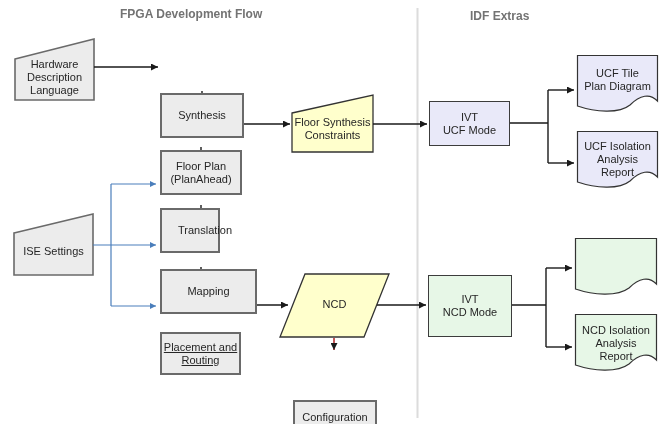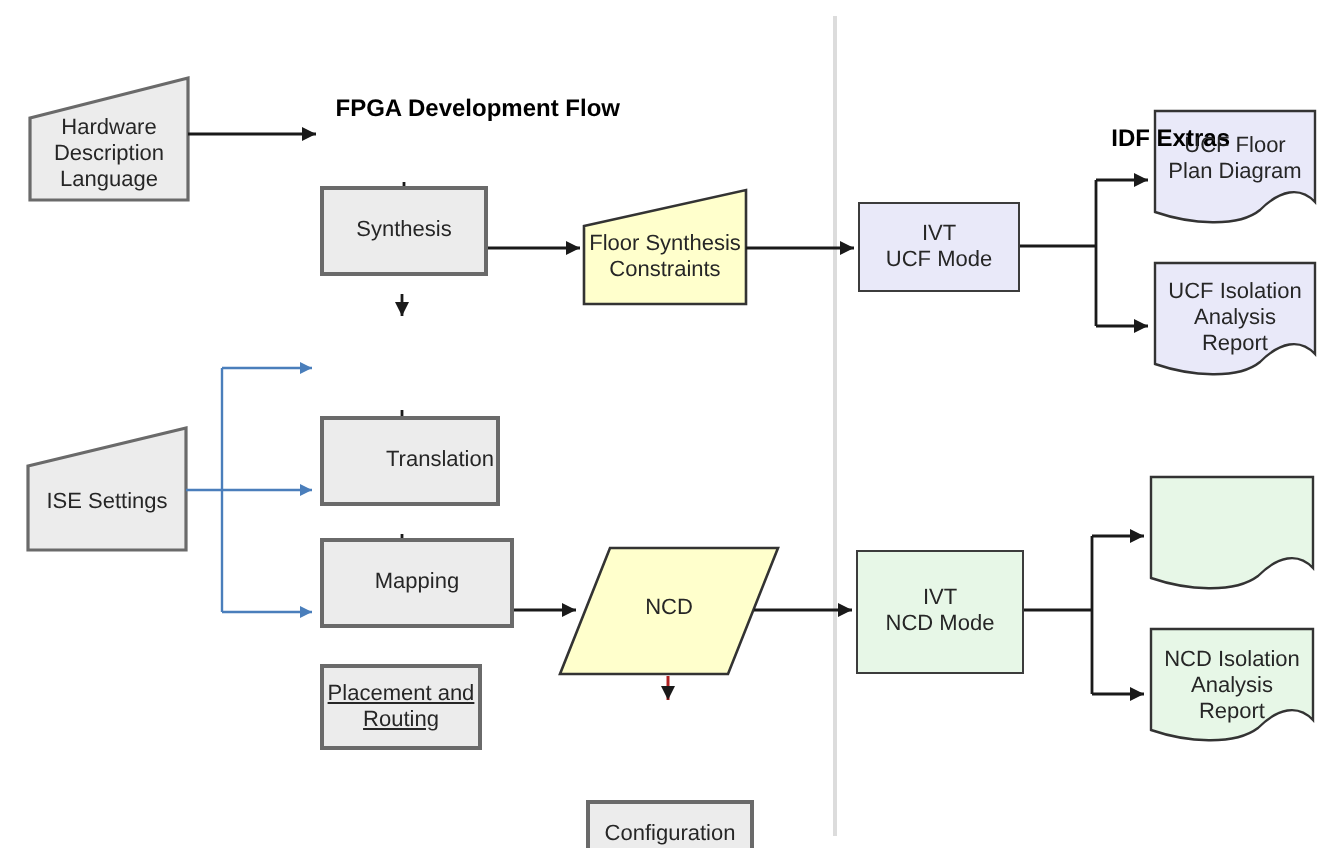--- a/index.html
+++ b/index.html
@@ -2,22 +2,22 @@
 <html><head>
 <meta charset="utf-8">
 <style>
   html,body{margin:0;padding:0;background:#ffffff;}
   .canvas{
     position:relative;width:671px;height:424px;background:#ffffff;
     font-family:"Liberation Sans",sans-serif;color:#2b2b2b;overflow:hidden;
   }
   .layer{position:absolute;left:0;top:0;width:671px;height:424px;}
   .section-title{
-    position:absolute;font-size:12px;font-weight:bold;color:#000000;
-    text-align:right;white-space:pre-line;margin-top:40px;
+    position:absolute;font-size:12px;font-weight:bold;color:#737373;
+    text-align:left;white-space:pre-line;
   }
   .node{
     position:absolute;box-sizing:border-box;display:flex;align-items:center;justify-content:center;
     text-align:center;font-size:11px;line-height:13px;white-space:pre-line;color:#262626;
   }
   .proc{background:#ececec;border:2px solid #6a6a6a;margin-top:48px;}
   .ucfbox{background:#e9e9f9;border:1.5px solid #3c3c3c;}
   .ncdbox{background:#e7f7e7;border:1.5px solid #3c3c3c;}
   .overlay{
     position:absolute;display:flex;align-items:center;justify-content:center;
@@ -72,44 +72,46 @@
 
     <path d="M334,338 V350" fill="none" stroke-width="1.5" marker-end="url(#mb)" stroke="#b22222"></path>
 
     <path d="M111,184 V306" fill="none" stroke-width="1.2" stroke="#4a7ebb"></path>
     <path d="M93,245 H156" fill="none" stroke-width="1.2" marker-end="url(#mblue)" stroke="#4a7ebb"></path>
     <path d="M111,184 H156" fill="none" stroke-width="1.2" marker-end="url(#mblue)" stroke="#4a7ebb"></path>
     <path d="M111,306 H156" fill="none" stroke-width="1.2" marker-end="url(#mblue)" stroke="#4a7ebb"></path>
   </svg>
 
   <div class="section-title" style="left:120px;top:7px;width:190px;">FPGA Development Flow</div>
-  <div class="section-title" style="left:470px;top:22px;width:145px;">IDF Extras</div>
+  <div class="section-title" style="left:470px;top:9px;width:145px;">IDF Extras</div>
 
   <div class="node proc" style="left:160px;top:45px;width:84px;height:45px;">Synthesis</div>
-  <div class="node proc" style="left:160px;top:160px;width:90px;height:45px;padding-left:30px;">Translation</div>
+  <div class="node proc" style="left:160px;top:102px;width:82px;height:45px;">Floor Plan
+(PlanAhead)</div>
+  <div class="node proc" style="left:160px;top:160px;width:60px;height:45px;padding-left:30px;">Translation</div>
   <div class="node proc" style="left:160px;top:221px;width:97px;height:45px;">Mapping</div>
   <div class="node proc" style="left:160px;top:284px;width:81px;height:43px;text-decoration:underline;">Placement and
 Routing</div>
   <div class="node proc" style="left:293px;top:352px;width:84px;height:61px;">Configuration
 Bitstream
 Generation</div>
 
   <div class="node ucfbox" style="left:429px;top:101px;width:81px;height:45px;">IVT
 UCF Mode</div>
   <div class="node ncdbox" style="left:428px;top:275px;width:84px;height:62px;">IVT
 NCD Mode</div>
 
   <div class="overlay" style="left:14px;top:227px;width:79px;height:48px;">ISE Settings</div>
   <div class="overlay" style="left:15px;top:50px;width:79px;height:54px;">Hardware
 Description
 Language</div>
   <div class="overlay" style="left:292px;top:106px;width:81px;height:46px;">Floor Synthesis
 Constraints</div>
   <div class="overlay" style="left:280px;top:274px;width:109px;height:60px;">NCD</div>
-  <div class="overlay" style="left:577px;top:57px;width:81px;height:46px;">UCF Floor
+  <div class="overlay" style="left:577px;top:57px;width:81px;height:46px;">UCF Tile
 Plan Diagram</div>
   <div class="overlay" style="left:577px;top:136px;width:81px;height:46px;">UCF Isolation
 Analysis
 Report</div>
   <div class="overlay" style="left:575px;top:320px;width:82px;height:46px;">NCD Isolation
 Analysis
 Report</div>
 
 </div>
 

